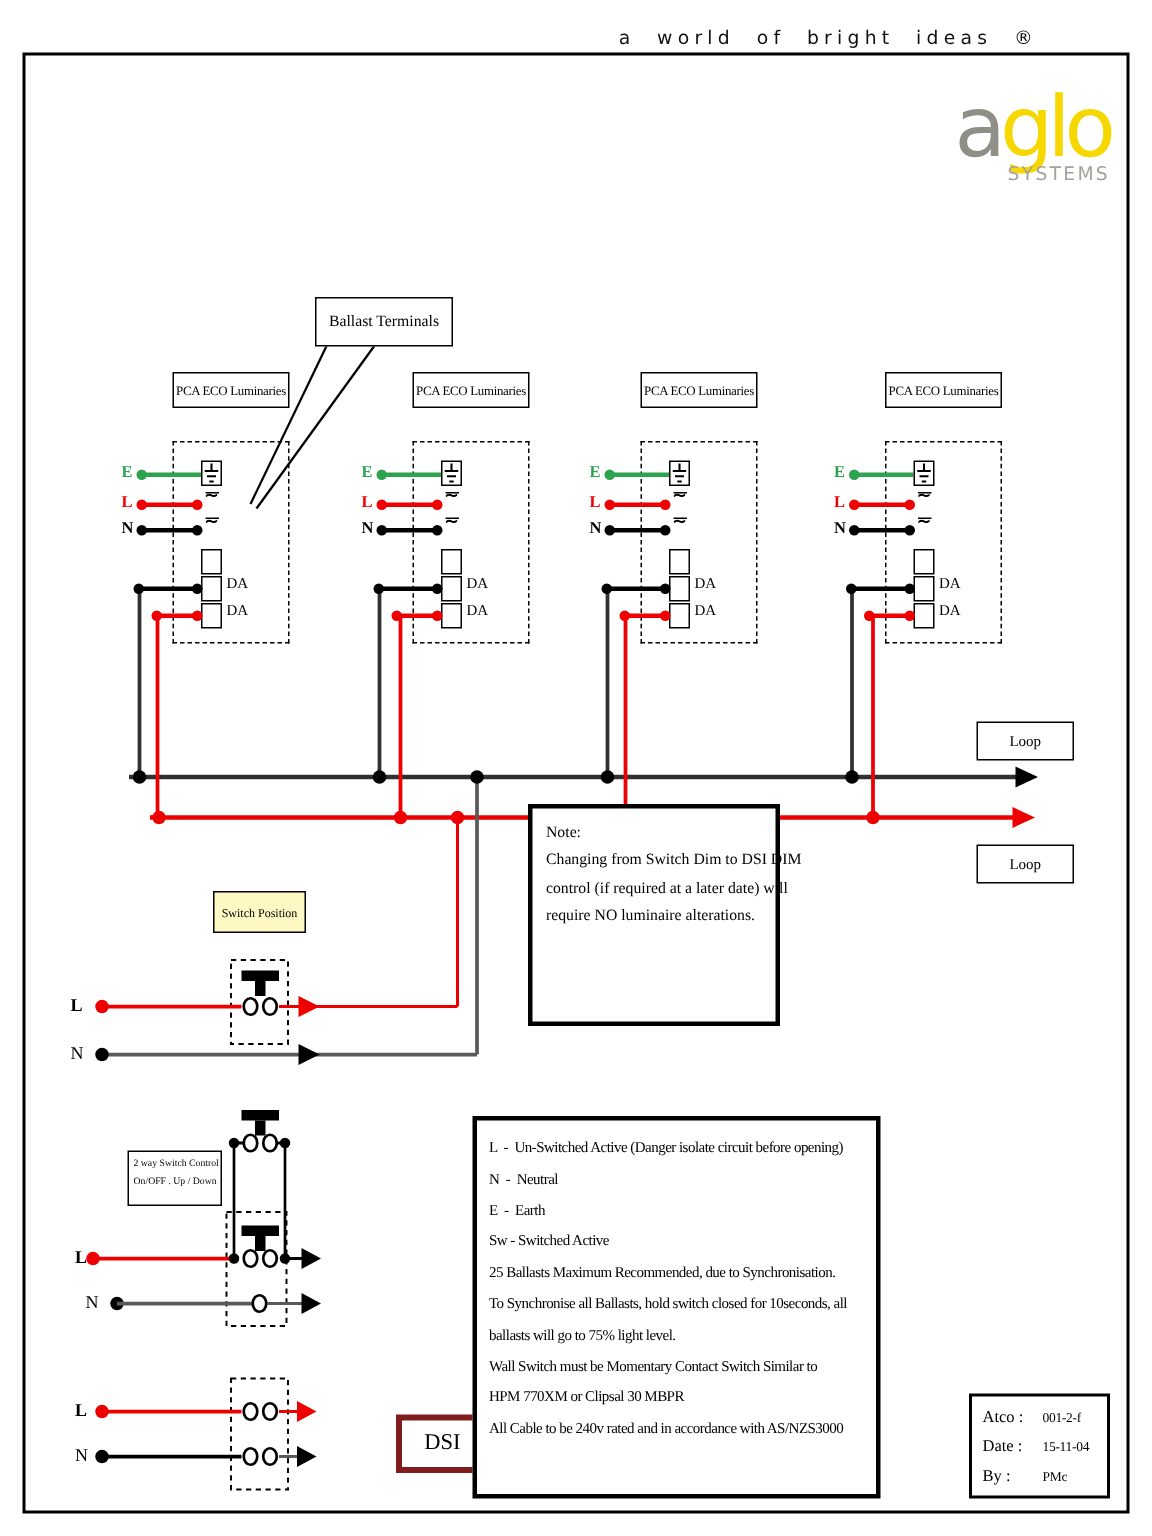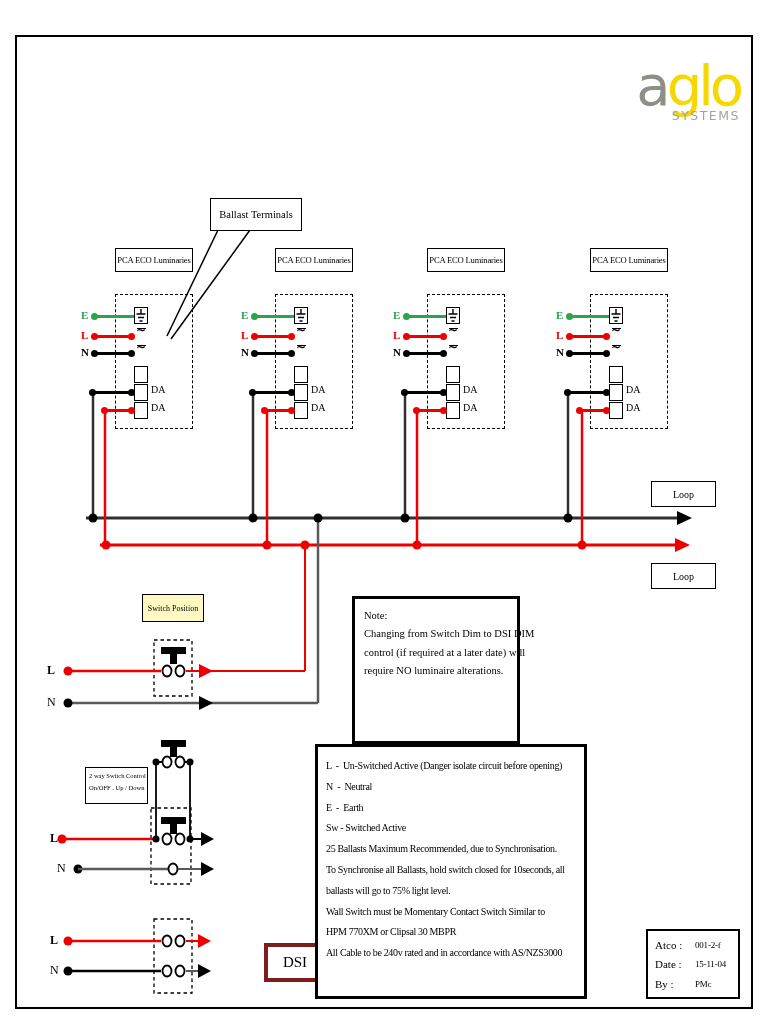--- a/index.html
+++ b/index.html
@@ -20,21 +20,21 @@
   .callout-box{position:absolute;left:210px;top:198px;width:90px;height:31px;border:1.5px solid #000;background:#fff;
                display:flex;align-items:center;justify-content:center;font-size:10.5px;z-index:3;}
   .loop-box{position:absolute;width:63px;height:24px;border:1.5px solid #000;background:#fff;
             display:flex;align-items:center;justify-content:center;font-size:10px;z-index:3;}
   .sp-box{position:absolute;left:142px;top:594px;width:60px;height:26px;border:1.5px solid #000;background:#fef9c3;
           display:flex;align-items:center;justify-content:center;font-size:8px;z-index:3;}
   .tw-box{position:absolute;left:85px;top:767px;width:58px;height:33px;border:1.5px solid #000;background:#fff;
           font-size:6.5px;line-height:1.9;padding:2px 0 0 3px;z-index:3;}
   .dsi-box{position:absolute;left:236px;top:943px;width:54px;height:31px;border:4px solid #7f1d1d;background:#fff;
            display:flex;align-items:center;justify-content:center;font-size:15px;z-index:3;margin-left:28px;}
-  .note-box{position:absolute;left:352px;top:596px;width:168px;height:148px;border:3.5px solid #000;background:#fff;
+  .note-box{position:absolute;left:352px;top:536px;width:168px;height:148px;border:3.5px solid #000;background:#fff;
             padding:8px 0 0 9px;z-index:3;box-sizing:border-box;}
   .note-box div{font-size:10.5px;line-height:1.75;white-space:pre;}
   .legend-box{position:absolute;left:315px;top:744px;width:272px;height:255px;border:3.5px solid #000;background:#fff;
               padding:9px 0 0 8px;z-index:3;box-sizing:border-box;}
   .legend-line{font-size:10px;line-height:2.08;white-space:pre;letter-spacing:-.35px;}
   .doc-box{position:absolute;left:646px;top:929px;width:94px;height:70px;border:2px solid #000;background:#fff;
            padding:5px 0 0 7px;z-index:3;box-sizing:border-box;}
   .doc-row{display:flex;font-size:11px;line-height:1.75;}
   .doc-row .dl{width:40px;}
   .doc-row .dv{font-size:9px;padding-top:2px;letter-spacing:-.2px;}
@@ -58,20 +58,21 @@
   .ac .bar{display:block;width:9px;border-top:1.6px solid #000;margin:0 auto -5px auto;}
   .ac .tld{font-size:12px;font-weight:bold;line-height:12px;display:block;}
   .nlabel{position:absolute;font-size:12px;z-index:2;}
   svg.layer{position:absolute;left:0;top:0;z-index:1;}
 </style>
 </head>
 <body>
 
 <div class="page">
 
+  <div class="tagline">a world of bright ideas ®</div>
   <div class="outer-border"></div>
 
 
   <div class="logo">
     <div class="logo-word"><span class="logo-a">a</span><span class="logo-glo">glo</span></div>
     <div class="logo-sub">SYSTEMS</div>
   </div>
 
   <svg class="layer" width="768" height="1024">
 

